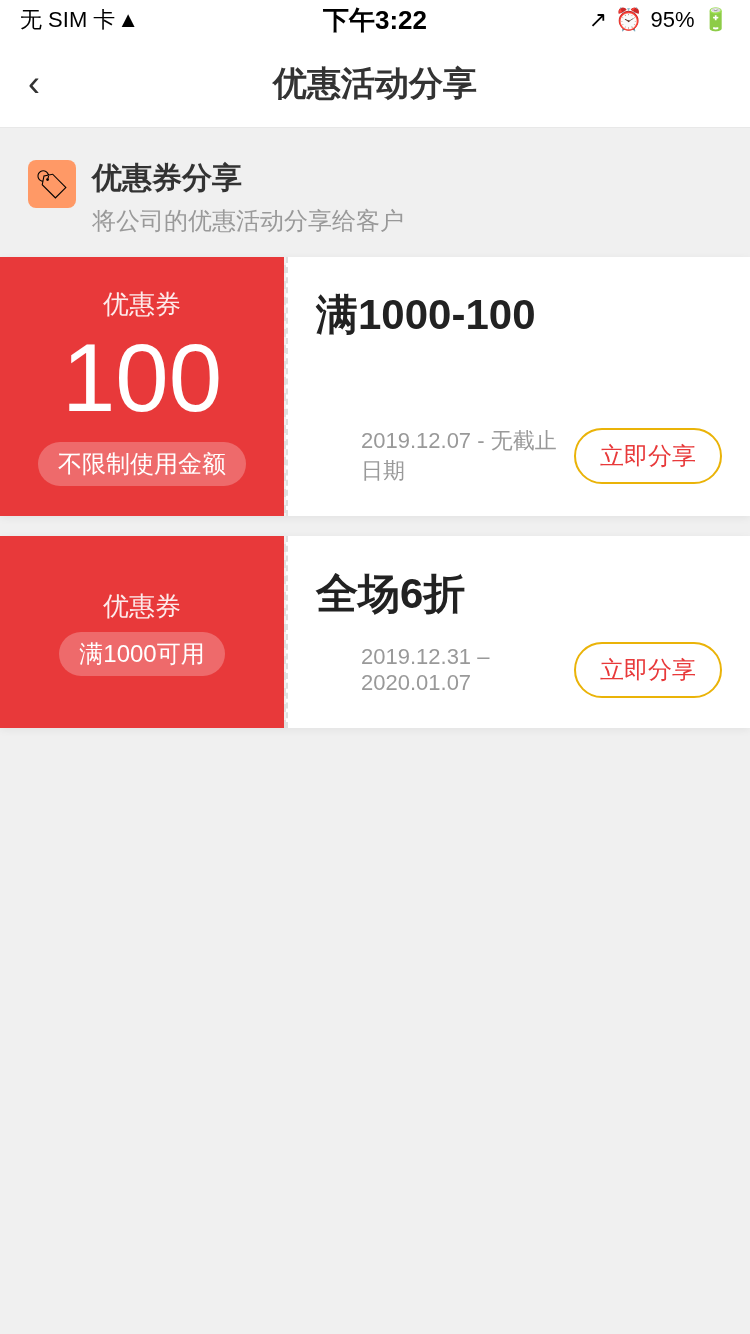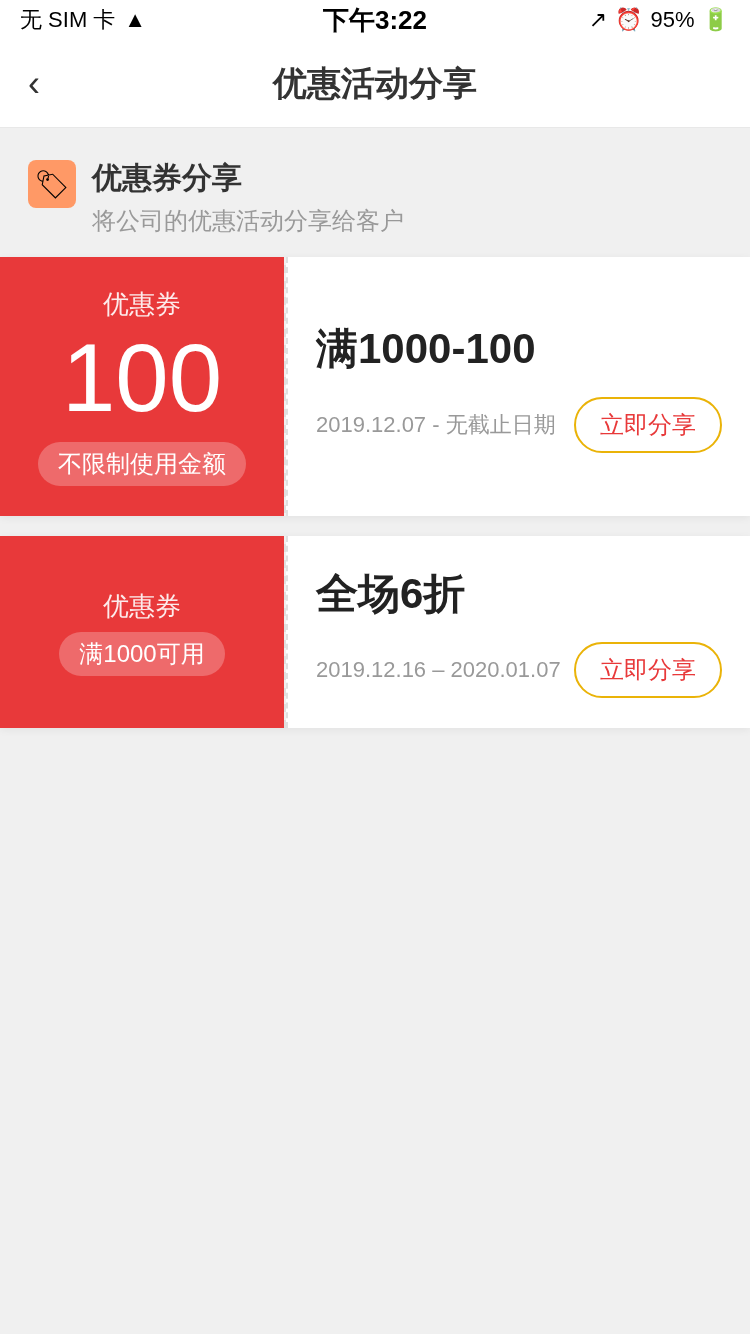--- a/index.html
+++ b/index.html
@@ -20,21 +20,21 @@
       display: flex;
       align-items: center;
       justify-content: space-between;
       padding: 0 20px;
       font-size: 24px;
       font-weight: 500;
     }
     .status-left {
       display: flex;
       align-items: center;
-      gap: 9px;
+      gap: 2px;
       font-size: 22px;
     }
     .status-center {
       font-size: 26px;
       font-weight: 600;
       position: absolute;
       left: 50%;
       transform: translateX(-50%);
     }
     .status-right {
@@ -175,35 +175,36 @@
       font-size: 24px;
       color: #fff;
       text-align: center;
     }
 
     
     .coupon-right {
       flex: 1;
       display: flex;
       flex-direction: column;
-      justify-content: center;
+      justify-content: space-between;
       padding: 30px 28px;
       background: #fff;
       border-left: 2px dashed #e0e0e0;
     }
     .coupon-name {
       font-size: 42px;
       font-weight: 700;
       color: #222;
       margin-bottom: 20px;
     }
     .coupon-date-row {
       display: flex;
       align-items: center;
       justify-content: space-between;
+      margin-left: 45px;
     }
     .coupon-date {
       font-size: 22px;
       color: #999;
       flex: 1;
     }
     .share-btn {
       border: 2px solid #eab308;
       border-radius: 30px;
       padding: 10px 24px;
@@ -286,20 +287,20 @@
   </div>
       <div class="coupon-card">
     <div class="coupon-left">
       <div class="coupon-label">优惠券</div>
       <div class="coupon-condition">满1000可用</div>
     </div>
     <div class="coupon-separator"></div>
     <div class="coupon-right">
       <div class="coupon-name">全场6折</div>
       <div class="coupon-date-row">
-        <span class="coupon-date">2019.12.16 – 2020.01.07</span>
+        <span class="coupon-date">2019.12.31 – 2020.01.07</span>
         <button class="share-btn">立即分享</button>
       </div>
     </div>
   </div>
     </div>
 
 </div>
 
 </body></html>

